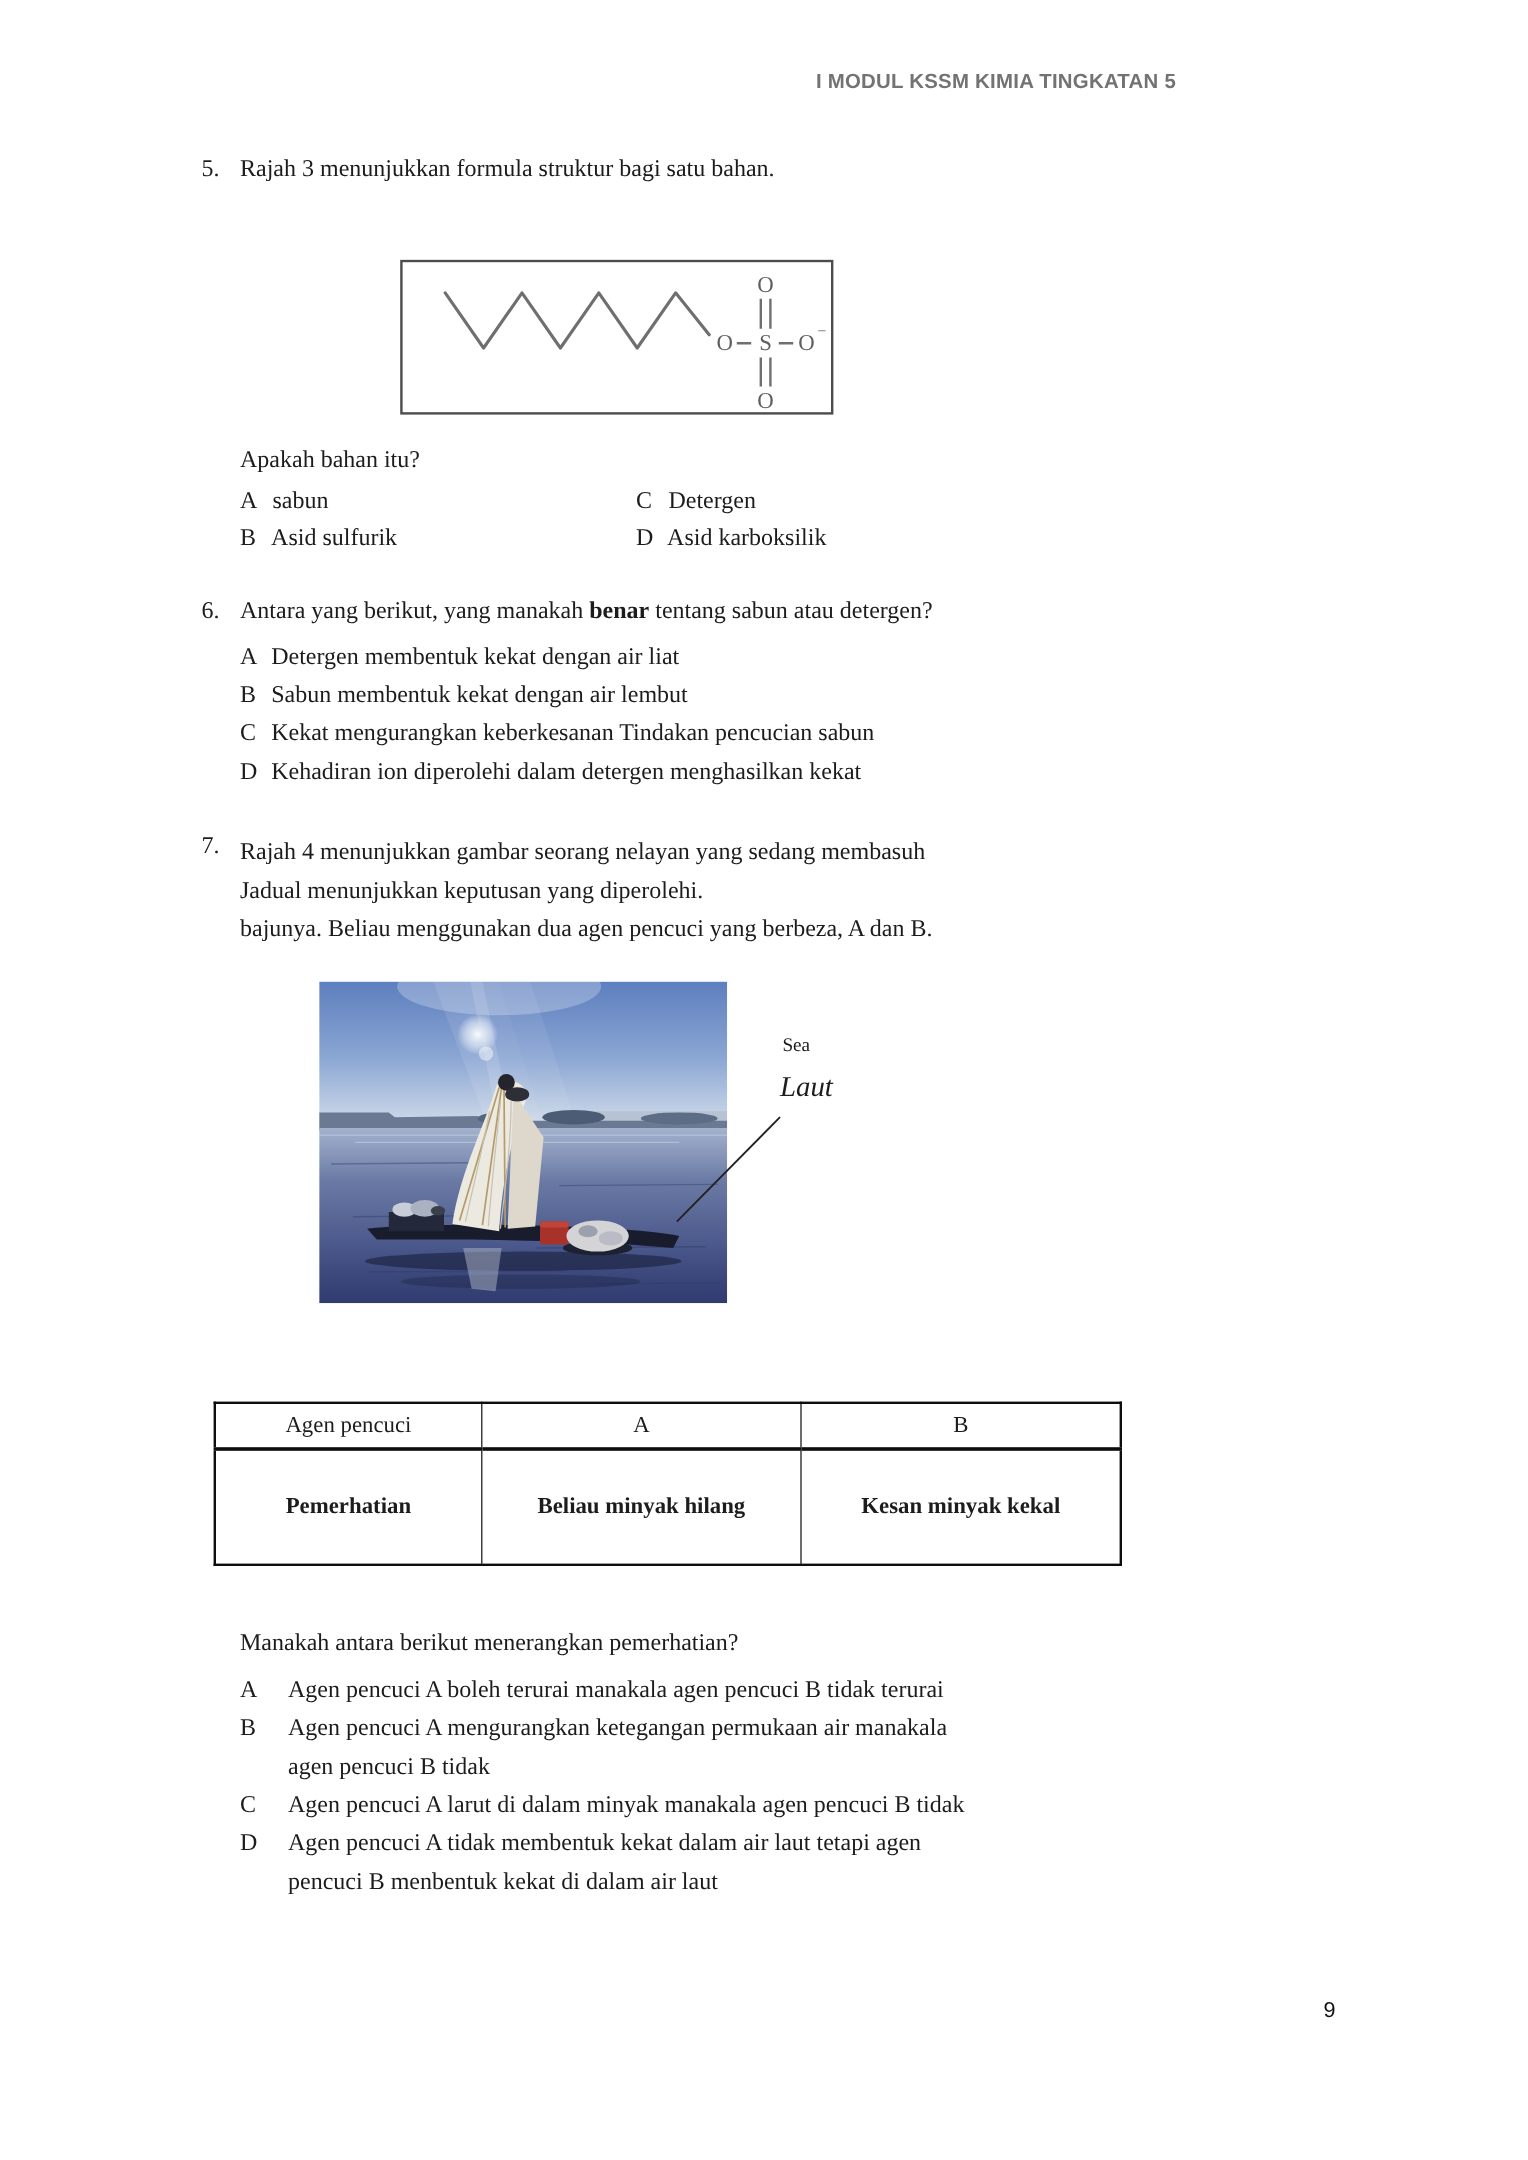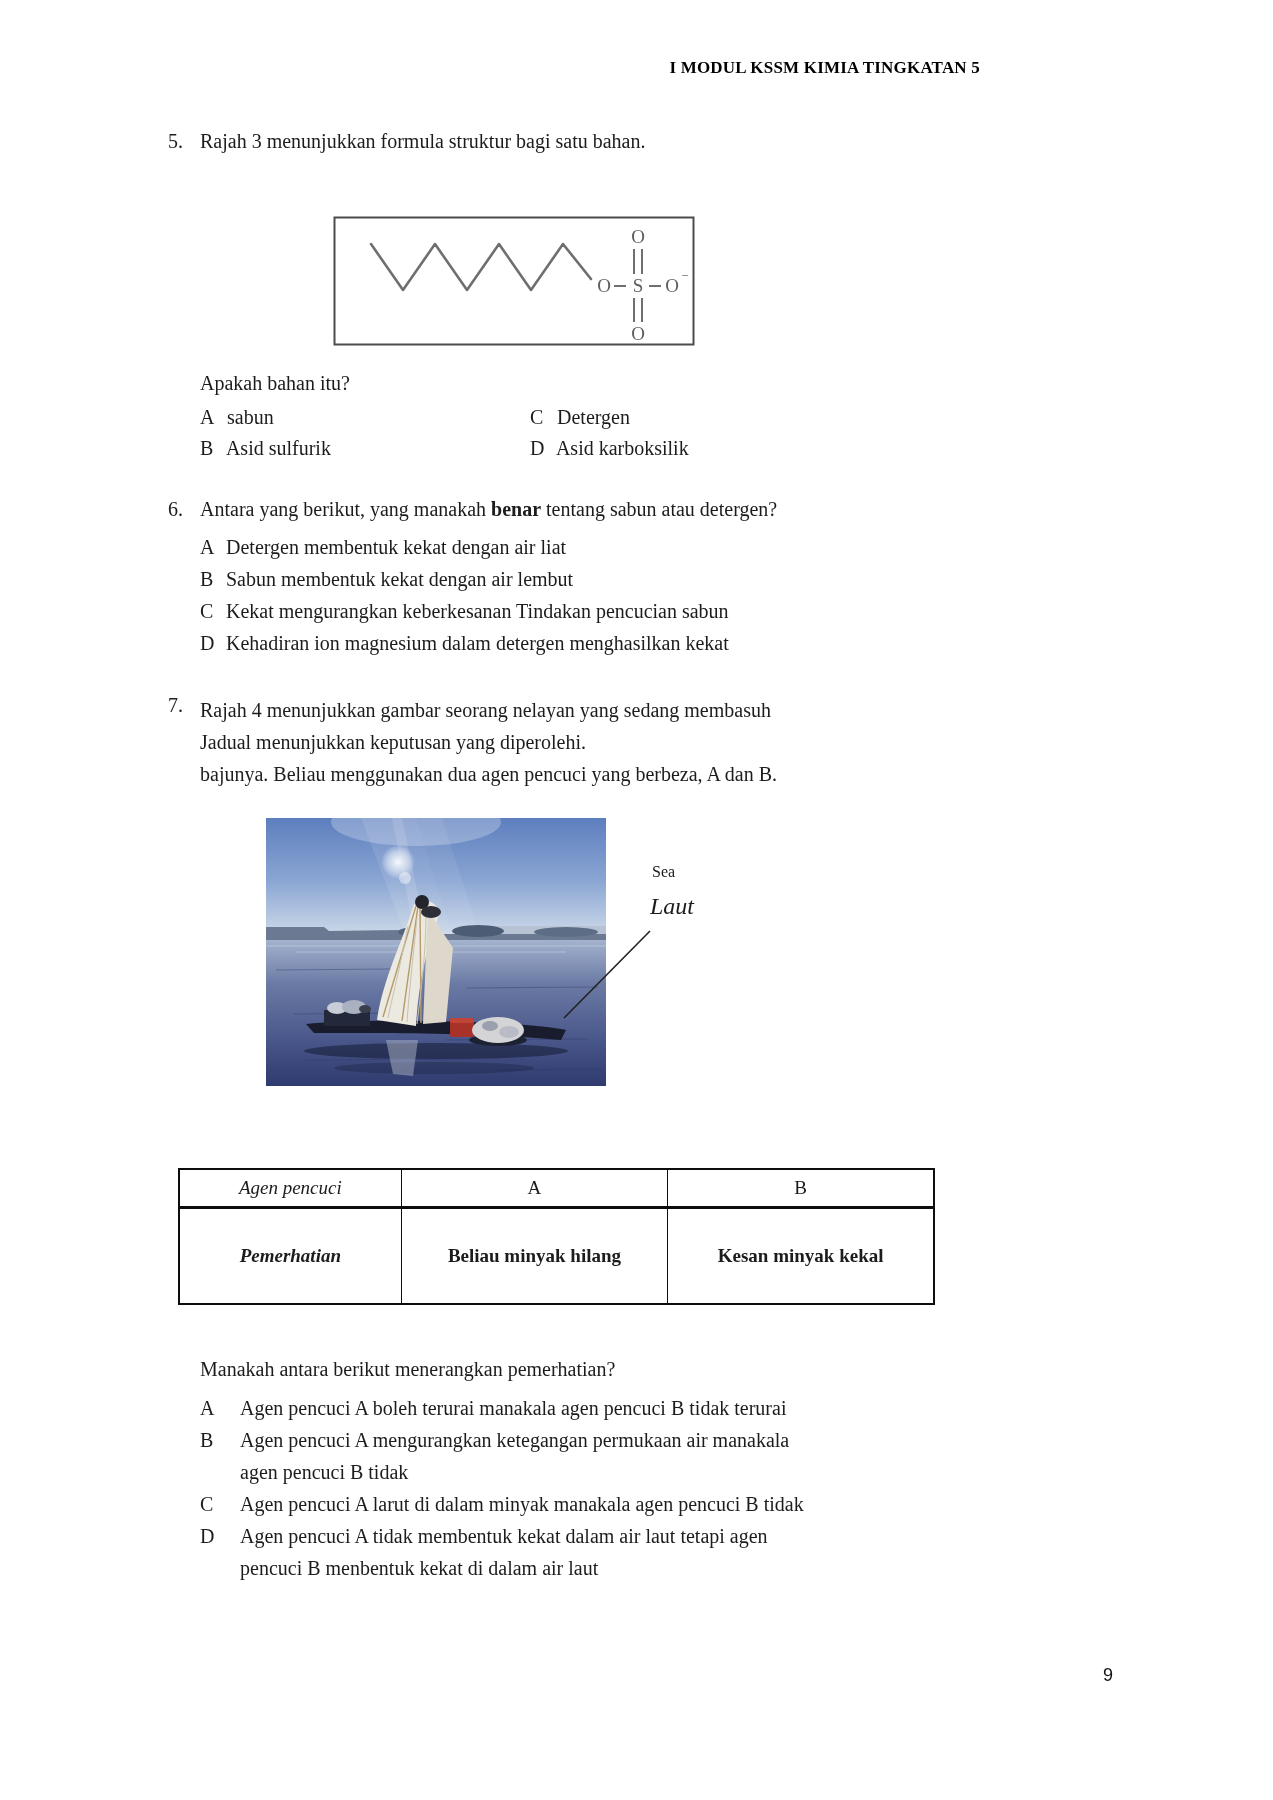--- a/index.html
+++ b/index.html
@@ -6,22 +6,22 @@
   .page{
     position:relative;
     width:1273px;height:1800px;
     background:#ffffff;
     font-family:"Liberation Serif","DejaVu Serif",serif;
     font-size:20px;color:#1c1c1c;
     overflow:hidden;
   }
   .hdr{
     position:absolute;top:58px;right:293px;
-    font-family:Liberation Serif, serif;
-    font-weight:bold;font-size:17px;color:#000000;letter-spacing:.2px;
+    font-family:Liberation Sans, sans-serif;
+    font-weight:bold;font-size:17px;color:#737373;letter-spacing:.2px;
   }
   .qline{position:absolute;display:flex;}
   .qnum{width:32px;flex:0 0 32px;}
   .stem{white-space:nowrap;}
   .stemlines div{line-height:32px;white-space:nowrap;}
   .fig5{position:absolute;left:333px;top:216px;width:362px;height:130px;}
   .ask{position:absolute;white-space:nowrap;text-align:center;}
   .opt2col{
     position:absolute;left:200px;top:406px;
     display:grid;grid-template-columns:330px auto;grid-auto-rows:31px;
@@ -42,21 +42,21 @@
     position:absolute;left:178px;top:1168px;width:757px;
     border-collapse:collapse;font-size:19px;
   }
   table.obs td{
     border:1.5px solid #0d0d0d;text-align:center;vertical-align:middle;
     padding:0;
   }
   table.obs{border:2.5px solid #0d0d0d;}
   table.obs tr.h td{height:36px;border-bottom:3px solid #0d0d0d;}
   table.obs tr.b td{height:94px;}
-  td.c1{width:222px;font-style:italic;} td.c2{width:268px;} td.c3{width:267px;}
+  td.c1{width:222px;} td.c2{width:268px;} td.c3{width:267px;}
   .pageno{
     position:absolute;left:1103px;top:1665px;
     font-family:"Liberation Sans","DejaVu Sans",sans-serif;font-size:18px;color:#111;
   }
   .b{font-weight:bold;}
 </style>
 </head>
 <body>
 
 <div class="page">
@@ -125,21 +125,21 @@
     <div class="row">
       <span class="lab">B</span>
       <span>Sabun membentuk kekat dengan air lembut</span>
     </div>
     <div class="row">
       <span class="lab">C</span>
       <span>Kekat mengurangkan keberkesanan Tindakan pencucian sabun</span>
     </div>
     <div class="row">
       <span class="lab">D</span>
-      <span>Kehadiran ion magnesium dalam detergen menghasilkan kekat</span>
+      <span>Kehadiran ion diperolehi dalam detergen menghasilkan kekat</span>
     </div>
   </div>
 
   <div class="qline" style="left:168px;top:694px;">
     <span class="qnum">7.</span>
     <span class="stemlines">
       <div>Rajah 4 menunjukkan gambar seorang nelayan yang sedang membasuh</div>
       <div>Jadual menunjukkan keputusan yang diperolehi.</div>
       <div>bajunya. Beliau menggunakan dua agen pencuci yang berbeza, A dan B.</div>
     </span>

